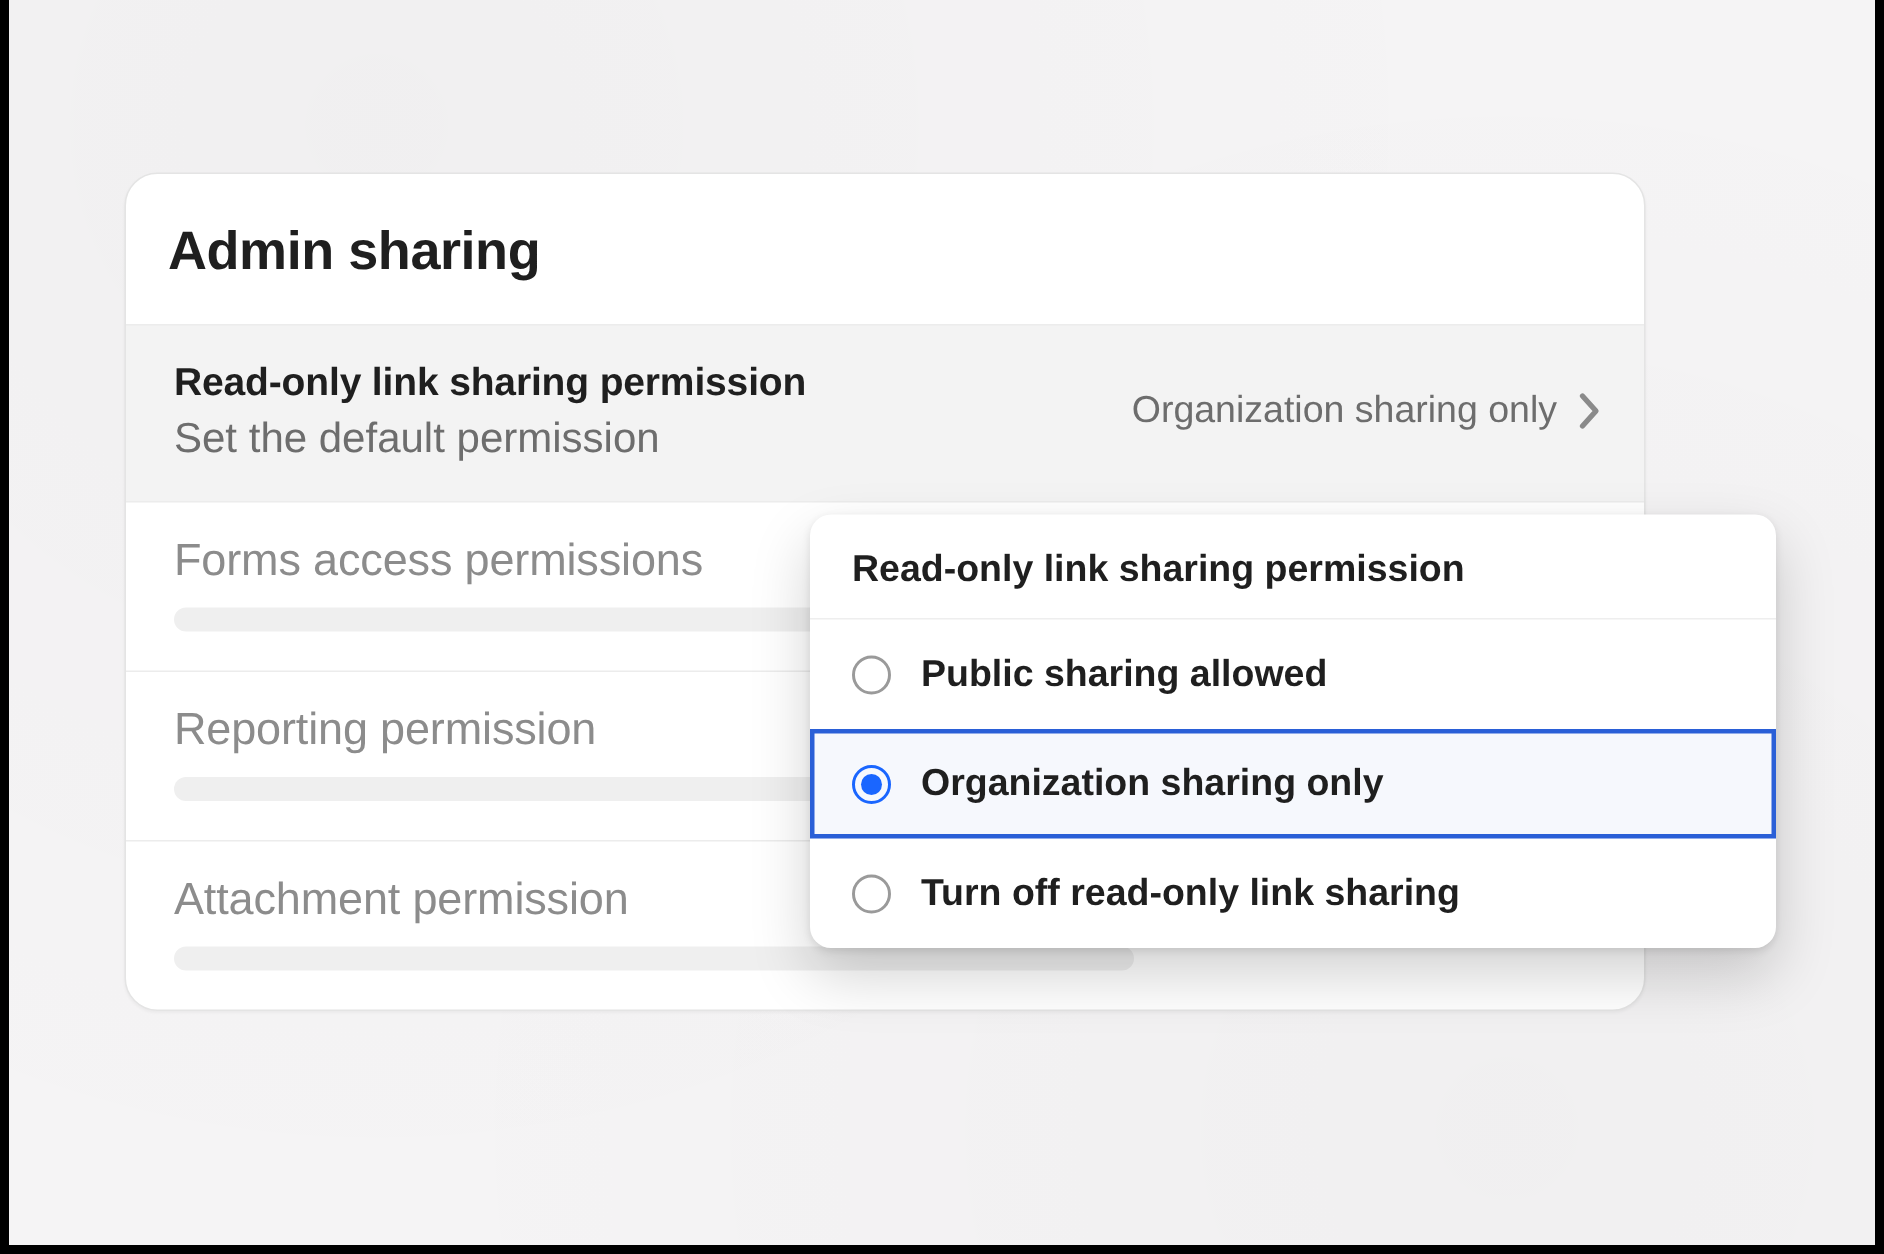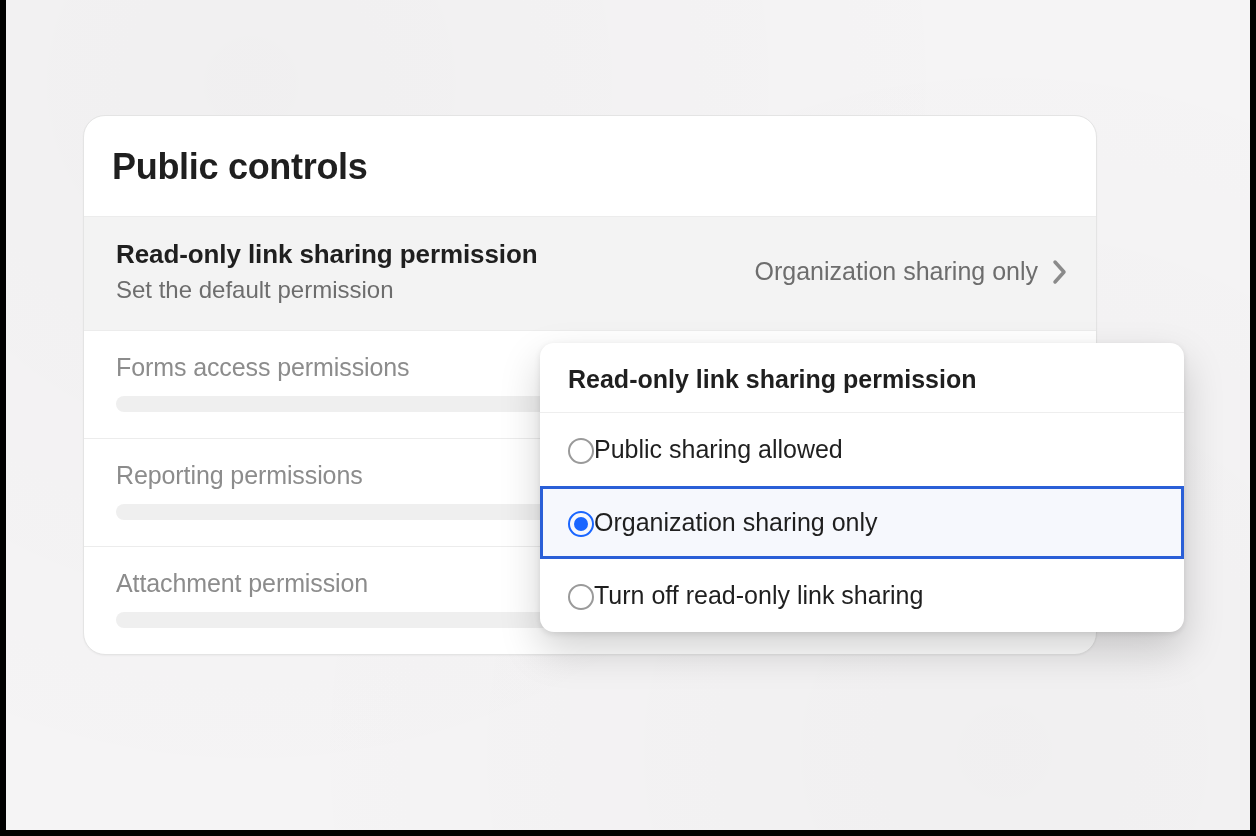--- a/index.html
+++ b/index.html
@@ -61,40 +61,40 @@
     }
     .row-text { min-width: 0; }
     .row-title {
       font-size: 26px;
       font-weight: 700;
       color: #1f1f1f;
       margin-bottom: 6px;
       letter-spacing: -0.1px;
     }
     .row-sub {
-      font-size: 24px;
+      font-size: 28px;
       color: #6d6d6d;
       font-weight: 400;
     }
     .row-right {
       display: flex;
       align-items: center;
       gap: 14px;
       white-space: nowrap;
     }
     .row-value {
       font-size: 25px;
       color: #6d6d6d;
     }
     .chevron svg { display:block; }
 
     .row.muted .row-title {
       color: #8c8c8c;
       font-weight: 500;
-      font-size: 25px;
+      font-size: 30px;
       margin-bottom: 14px;
     }
     .skeleton {
       height: 16px;
       border-radius: 8px;
       background: #efefef;
       width: 640px;
       max-width: 100%;
     }
 
@@ -113,25 +113,27 @@
       padding: 22px 28px 18px 28px;
       border-bottom: 1px solid #eee;
     }
     .popover-title {
       font-size: 25px;
       font-weight: 700;
       color: #1f1f1f;
     }
     .option {
       display: flex;
-      align-items: flex-end;
+      align-items: center;
+      gap: 20px;
       padding: 22px 28px;
       font-size: 25px;
       color: #1f1f1f;
       cursor: pointer;
+      font-weight: bold;
     }
     .option.selected {
       background: #f6f8fd;
       box-shadow: inset 0 0 0 3px #2a5fd7;
     }
     .radio {
       width: 26px; height: 26px;
       border-radius: 50%;
       border: 2px solid #9a9a9a;
       display: inline-flex;
@@ -152,21 +154,21 @@
 </head>
 <body>
 
 <div class="canvas"></div>
 <div class="black-edge-left"></div>
 <div class="black-edge-right"></div>
 <div class="black-edge-bottom"></div>
 
 <div class="card">
   <div class="card-header">
-    <div class="card-title">Public controls</div>
+    <div class="card-title">Admin sharing</div>
   </div>
 
   <div class="row active">
     <div class="row-text">
       <div class="row-title">Read-only link sharing permission</div>
       <div class="row-sub">Set the default permission</div>
     </div>
     <div class="row-right">
       <span class="row-value">Organization sharing only</span>
       <span class="chevron">
@@ -179,21 +181,21 @@
 
   <div class="row muted">
     <div class="row-text">
       <div class="row-title">Forms access permissions</div>
       <div class="skeleton"></div>
     </div>
   </div>
 
   <div class="row muted">
     <div class="row-text">
-      <div class="row-title">Reporting permissions</div>
+      <div class="row-title">Reporting permission</div>
       <div class="skeleton"></div>
     </div>
   </div>
 
   <div class="row muted">
     <div class="row-text">
       <div class="row-title">Attachment permission</div>
       <div class="skeleton"></div>
     </div>
   </div>

